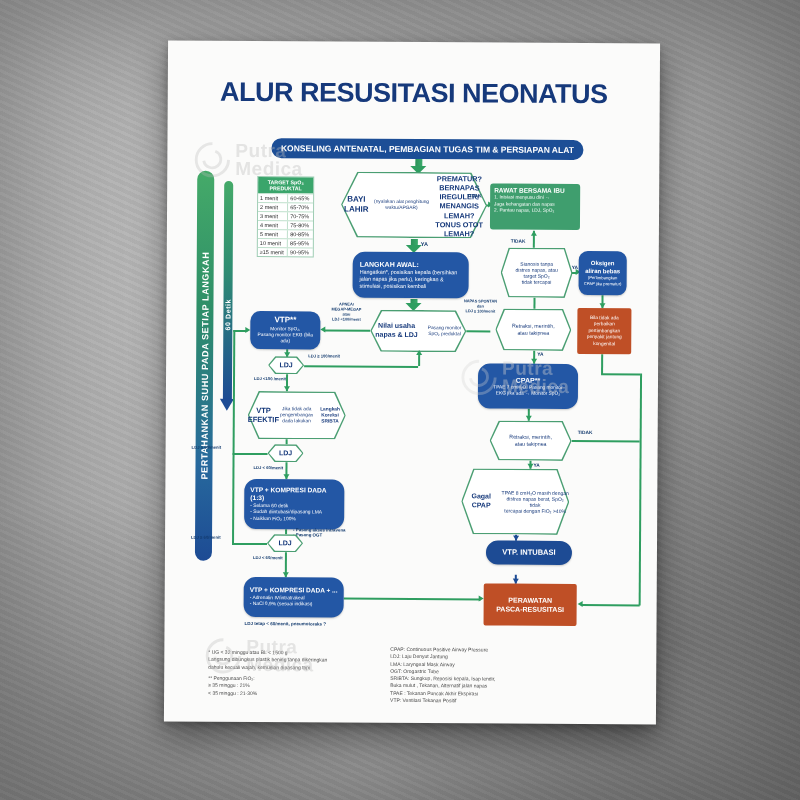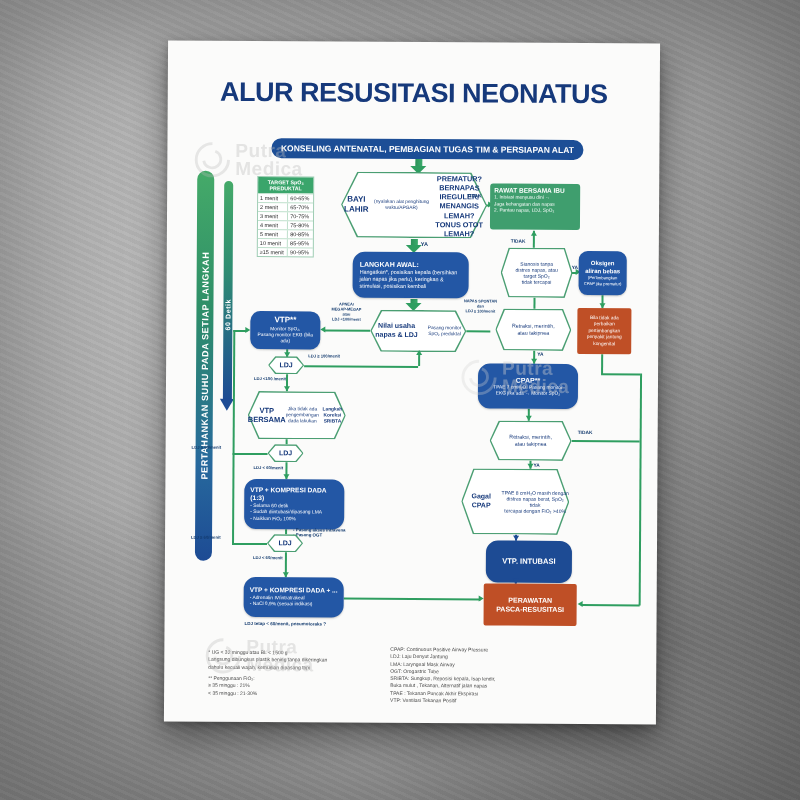--- a/index.html
+++ b/index.html
@@ -296,21 +296,21 @@
       <div class="t">
         <span class="nt" style="font-size:7px;">Gagal CPAP</span>
         <span class="nb" style="font-size:5px;">TPAE 8 cmH₂O masih dengan
 distres napas berat, SpO₂ tidak
 tercapai dengan FiO₂ &gt;40%</span>
       </div>
     </div>
     <div class="vline navybg" style="left:350px; top:492px; height:6px;"></div>
     <div class="ah ah-d nv" style="left:347.5px; top:493px;"></div>
 
-    <div class="bluebox" style="left:321px; top:498px; width:86px; height:42px; border-radius:12px; background:#1d4b94;">
+    <div class="bluebox" style="left:321px; top:498px; width:86px; height:24px; border-radius:12px; background:#1d4b94;">
       <div class="nt" style="font-size:7.5px;">VTP. INTUBASI</div>
     </div>
     <div class="vline navybg" style="left:350px; top:532px; height:9px;"></div>
     <div class="ah ah-d nv" style="left:347.5px; top:536px;"></div>
 
     <div class="orangebox" style="left:319px; top:541px; width:93px; height:42px;">
       <span class="nt" style="font-size:7px;">PERAWATAN
 PASCA-RESUSITASI</span>
     </div>
 
@@ -329,21 +329,21 @@
     <div class="vline" style="left:252px; top:312px; height:12px;"></div>
     <div class="ah ah-u" style="left:249.5px; top:308px;"></div>
     <span class="lbl" style="left:88px; top:335px; font-size:4.2px;">LDJ &lt;100 /menit</span>
     <div class="vline" style="left:120px; top:333px; height:17px;"></div>
     <div class="ah ah-d" style="left:117.5px; top:345px;"></div>
 
     <div class="hex" style="left:82px; top:350px; width:98px; height:48px;">
       <div class="b"></div>
         <div class="f"></div>
       <div class="t">
-        <span class="nt" style="font-size:7.5px;">VTP BERSAMA</span>
+        <span class="nt" style="font-size:7.5px;">VTP EFEKTIF</span>
         <span class="nb" style="font-size:4.8px;">Jika tidak ada pengembangan
 dada lakukan</span>
         <span class="nt" style="font-size:4.8px;">Langkah Koreksi SRIBTA</span>
       </div>
     </div>
     <div class="vline" style="left:120px; top:398px; height:5px;"></div>
 
     <div class="hex pill" style="left:102px; top:403px; width:36px; height:18px;">
       <div class="b"></div>
         <div class="f"></div>

